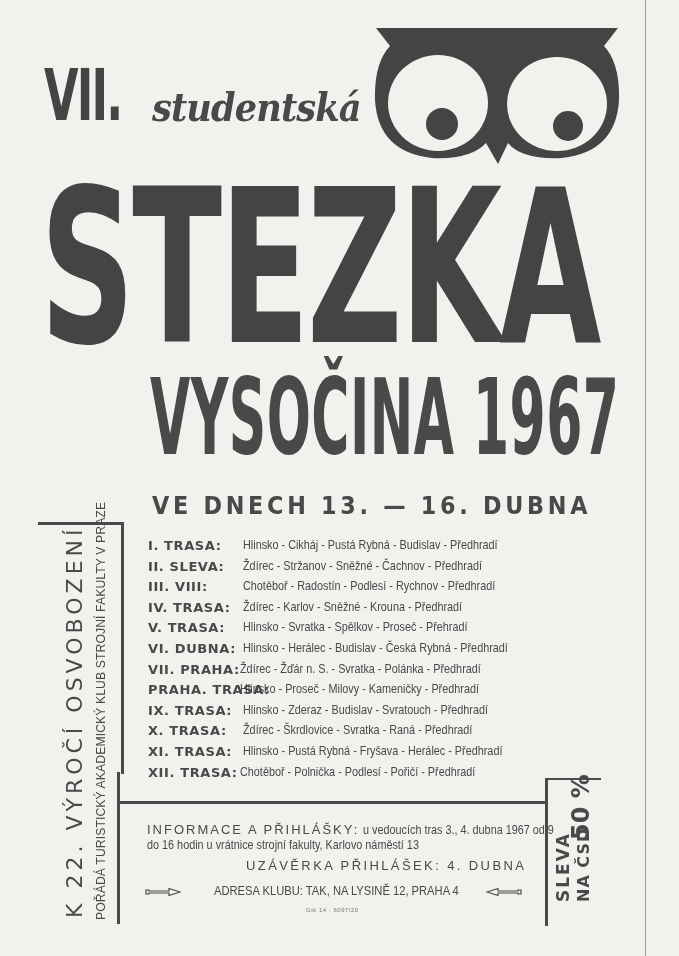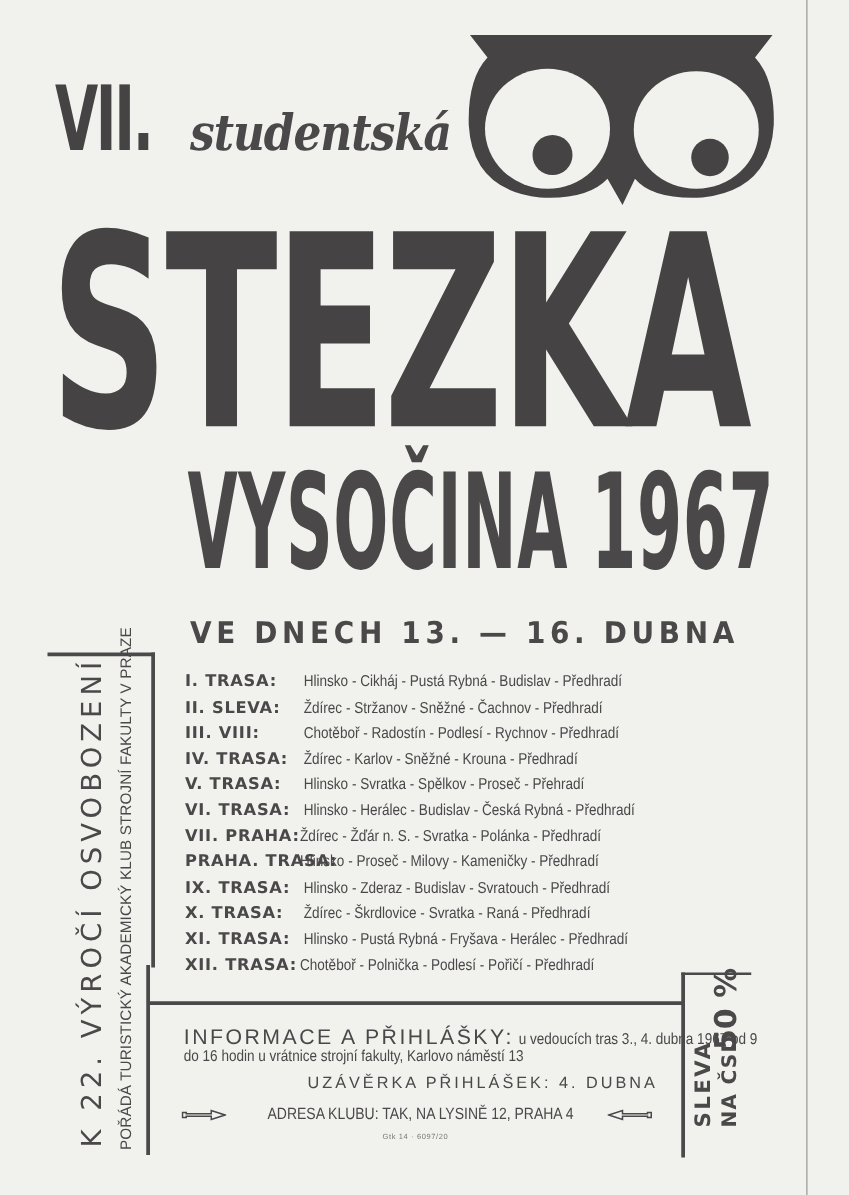--- a/index.html
+++ b/index.html
@@ -53,21 +53,21 @@
   
   .sleva1 { left:553px; top:902px; transform:rotate(-90deg); transform-origin:left top;
          font-family:"DejaVu Sans", sans-serif; font-weight:bold; font-size:17px; letter-spacing:2px; white-space:nowrap; color:#4a4849; }
   .sleva-pct { left:567px; top:840px; transform:rotate(-90deg); transform-origin:left top;
          font-family:"DejaVu Sans", sans-serif; font-weight:bold; font-size:24px; white-space:nowrap; color:#4a4849; }
   .sleva2 { left:574px; top:902px; transform:rotate(-90deg); transform-origin:left top;
          font-family:"DejaVu Sans", sans-serif; font-weight:bold; font-size:16px; letter-spacing:1px; white-space:nowrap; color:#4a4849; }
 
   
   .info1 { left:147px; top:820px; white-space:nowrap; color:#4a4849; }
-  .info1 .h { font-family:"Liberation Sans", sans-serif; font-size:17px; letter-spacing:2px; }
+  .info1 .h { font-family:"Liberation Sans", sans-serif; font-size:13px; letter-spacing:2px; }
   .info1 .t { font-family:"Liberation Sans", sans-serif; font-size:12.6px; display:inline-block; transform:scaleX(0.86); transform-origin:left top; margin-left:4px; }
   .info2 { left:147px; top:838px; font-family:"Liberation Sans", sans-serif; font-size:12.6px; white-space:nowrap; color:#4a4849; transform:scaleX(0.86); transform-origin:left top; }
   .deadline { left:246px; top:858px; font-family:"Liberation Sans", sans-serif; font-size:13px; letter-spacing:2.4px; white-space:nowrap; color:#4a4849; }
   .address { left:214px; top:883px; font-family:"Liberation Sans", sans-serif; font-size:13px; white-space:nowrap; color:#4a4849; transform:scaleX(0.86); transform-origin:left top; }
   .arrow-r { left:145px; top:887px; width:36px; height:10px; }
   .arrow-l { left:486px; top:887px; width:36px; height:10px; }
   .printer { left:306px; top:907px; font-family:"Liberation Sans", sans-serif; font-size:6px; color:#777; white-space:nowrap; letter-spacing:0.5px; }
 </style>
 </head>
 <body>
@@ -118,21 +118,21 @@
     </div>
   <div class="route">
       <span class="lbl">IV. TRASA:</span>
       <span class="stops">Ždírec - Karlov - Sněžné - Krouna - Předhradí</span>
     </div>
   <div class="route">
       <span class="lbl">V. TRASA:</span>
       <span class="stops">Hlinsko - Svratka - Spělkov - Proseč - Přehradí</span>
     </div>
   <div class="route">
-      <span class="lbl">VI. TRASA:</span>
+      <span class="lbl">VI. DUBNA:</span>
       <span class="stops">Hlinsko - Herálec - Budislav - Česká Rybná - Předhradí</span>
     </div>
   <div class="route shift">
       <span class="lbl">VII. PRAHA:</span>
       <span class="stops">Ždírec - Žďár n. S. - Svratka - Polánka - Předhradí</span>
     </div>
   <div class="route shift">
       <span class="lbl">PRAHA. TRASA:</span>
       <span class="stops">Hlinsko - Proseč - Milovy - Kameničky - Předhradí</span>
     </div>

